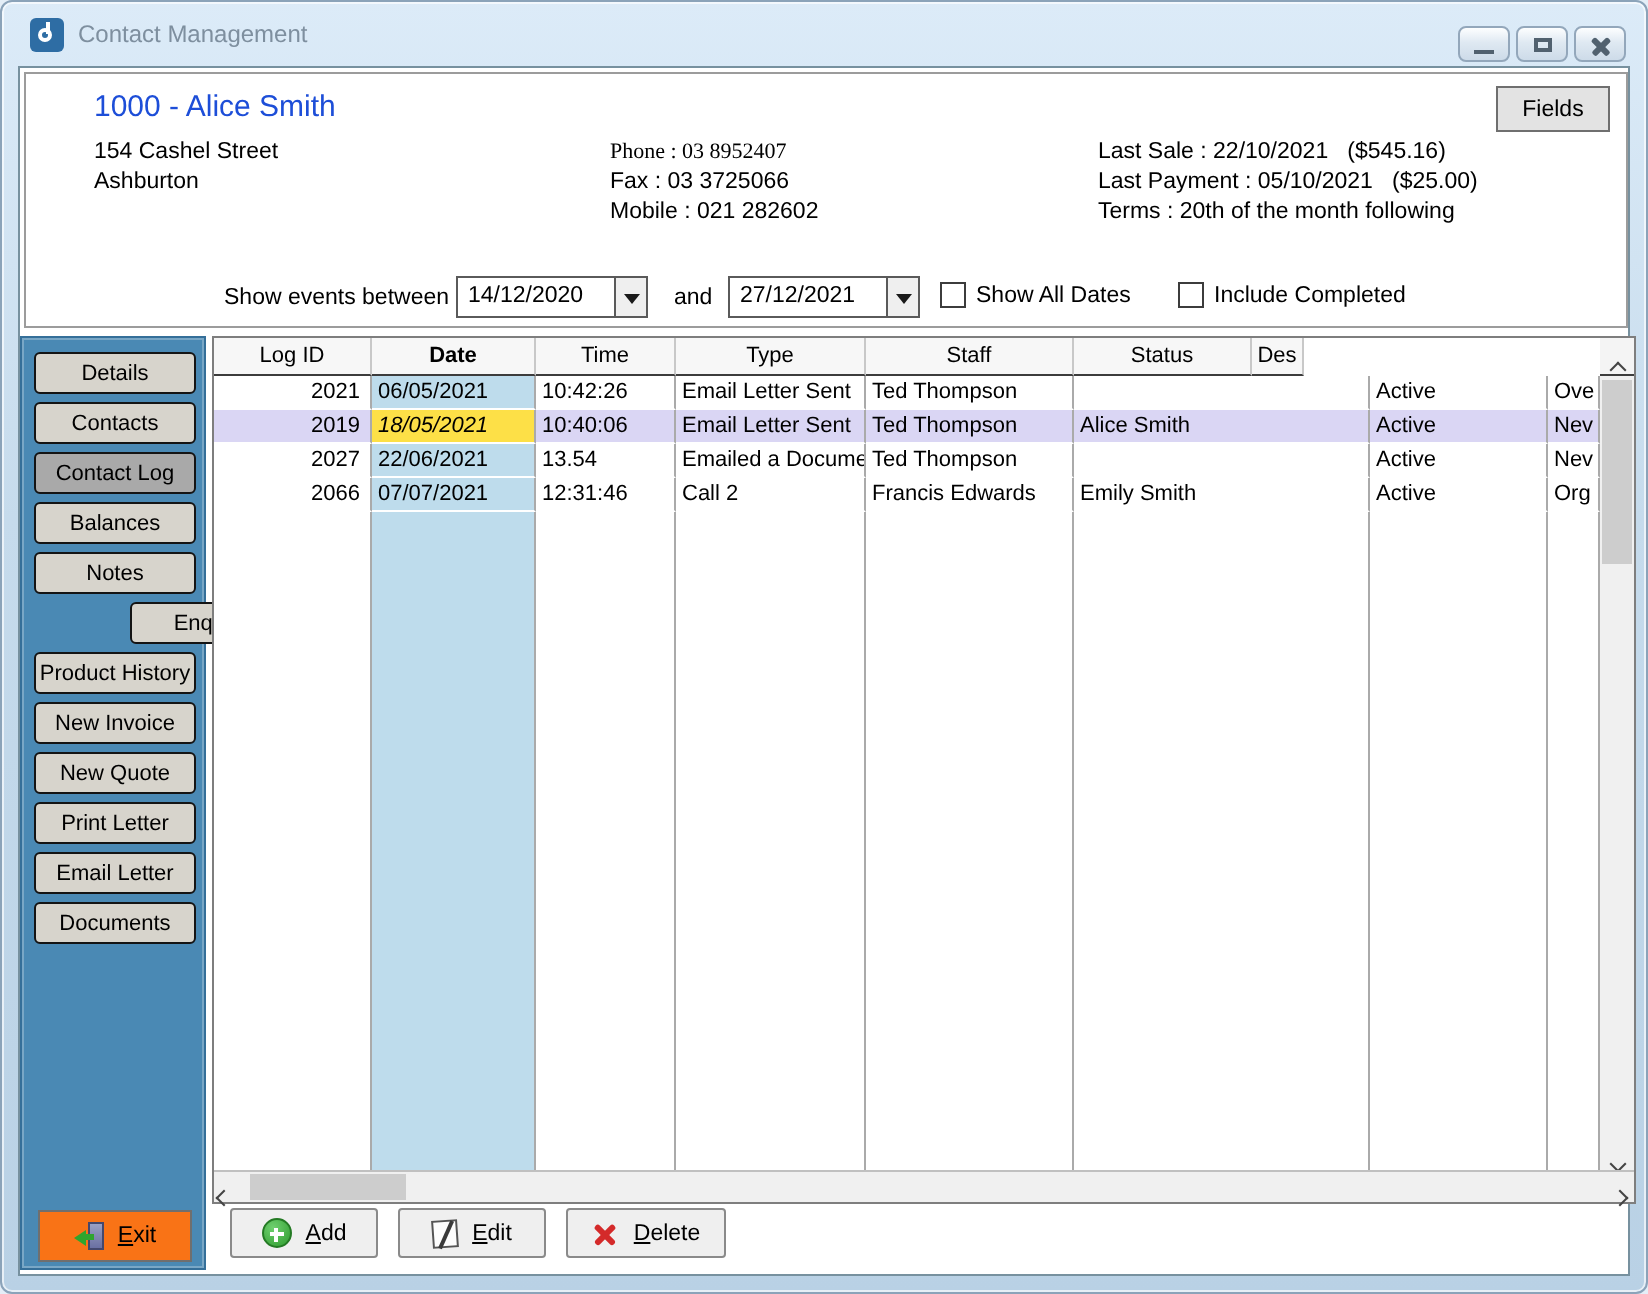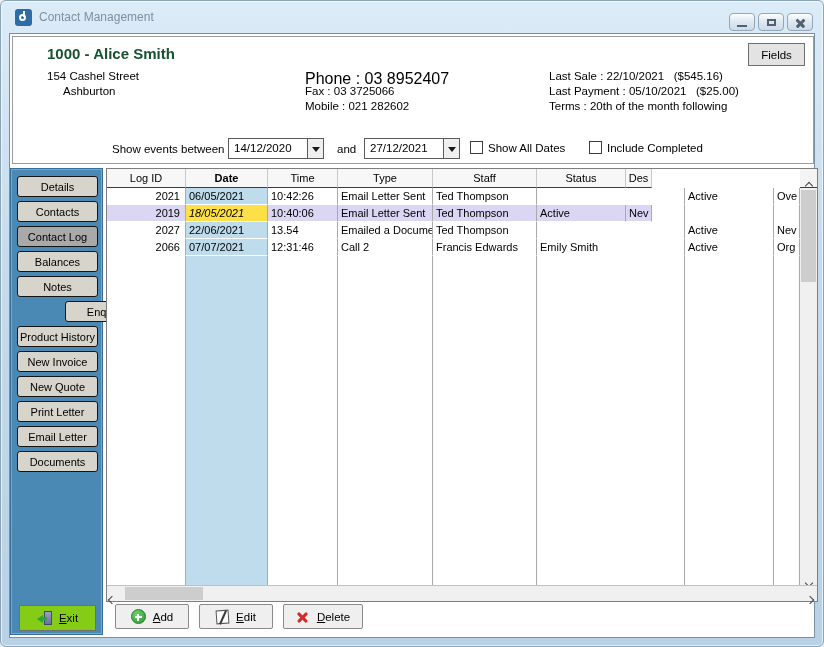--- a/index.html
+++ b/index.html
@@ -20,24 +20,24 @@
   .glyph-min { position:absolute; left:7px; top:11px; width:10px; height:2px; background:#51616f; }
   .glyph-res { position:absolute; left:8px; top:5px; width:9px; height:7px; border:2px solid #51616f; }
   .glyph-x1,.glyph-x2 { position:absolute; left:7px; top:8px; width:11px; height:2.5px; background:#51616f; border-radius:1px; }
   .glyph-x1 { transform:rotate(45deg); } .glyph-x2 { transform:rotate(-45deg); }
 
   
   .content { position:absolute; left:8px; right:8px; top:32px; bottom:8px; background:#fff; border:1px solid #77919f; }
 
   
   .header-box { position:absolute; left:2px; top:2px; width:802px; height:128px; border:1px solid #9c9c9c; background:#fff; }
-  .customer-title { position:absolute; left:34px; top:8px; font-size:15px; font-weight:bold; color:#14532d; }
+  .customer-title { position:absolute; left:34px; top:8px; font-size:15px; font-weight:normal; color:#1d4ed8; }
   .addr1 { position:absolute; left:34px; top:33px; font-size:11.5px; }
-  .addr2 { position:absolute; left:50px; top:48px; font-size:11.5px; }
-  .ph1 { position:absolute; left:292px; top:33px; font-size:16px; }
+  .addr2 { position:absolute; left:34px; top:48px; font-size:11.5px; }
+  .ph1 { position:absolute; left:292px; top:33px; font-size:11px;font-family:Liberation Serif, serif; }
   .ph2 { position:absolute; left:292px; top:48px; font-size:11.5px; }
   .ph3 { position:absolute; left:292px; top:63px; font-size:11.5px; }
   .fin { white-space:pre; font-size:11.5px; position:absolute; left:536px; }
   .fin1 { top:33px; } .fin2 { top:48px; } .fin3 { top:63px; }
   .fields-btn { position:absolute; right:8px; top:6px; width:57px; height:23px; background:#e3e3e3; border:1px solid #6f6f6f;
                 font-size:11.5px; display:flex; align-items:center; justify-content:center; }
 
   
   .filter-label { position:absolute; left:99px; top:106px; font-size:11.5px; }
   .combo { position:absolute; top:101px; width:96px; height:21px; border:1px solid #5a5a5a; background:#fff; display:flex; }
@@ -51,21 +51,21 @@
   .cb1 { left:457px; } .cb2 { left:576px; }
   .cb-label { position:absolute; top:105px; font-size:11.5px; }
   .cbl1 { left:475px; } .cbl2 { left:594px; }
 
   
   .sidebar { position:absolute; left:0; top:134px; width:93px; height:467px; background:#4a89b4;
              border:1px solid #356f99; box-shadow:inset 0 0 0 1px #79a7c6; }
   .side-btn { position:absolute; left:6px; width:81px; height:21px; background:#d7d4cc; border:1px solid #141414; border-radius:3px;
               font-size:11px; color:#000; display:flex; align-items:center; justify-content:center; white-space:nowrap; overflow:hidden; }
   .side-btn.active { background:#a9a9a9; }
-  .exit-btn { position:absolute; left:8px; top:436px; width:77px; height:26px; background:#84cc16; border:1px solid #6f6f6f;
+  .exit-btn { position:absolute; left:8px; top:436px; width:77px; height:26px; background:#f97316; border:1px solid #6f6f6f;
               display:flex; align-items:center; justify-content:center; gap:6px; font-size:11.5px; }
   .exit-icon { position:relative; width:16px; height:14px; }
   .exit-door { position:absolute; right:1px; top:0; width:8px; height:14px; background:linear-gradient(180deg,#9aa0c4,#6a70a2); border:1px solid #44486e; }
   .exit-arrow-head { position:absolute; left:0; top:3.5px; width:0; height:0;
                      border-top:4px solid transparent; border-bottom:4px solid transparent; border-right:6px solid #2ea52e; }
   .exit-arrow-stem { position:absolute; left:5px; top:6px; width:5px; height:3px; background:#2ea52e; }
 
   
   .table-panel { position:absolute; left:96px; top:134px; width:712px; height:434px; border:1px solid #7e7e7e; background:#fff; }
   .grid-header { position:absolute; left:0; top:0; height:19px; display:flex; }
@@ -220,20 +220,21 @@
             <div class="cell" style="width: 148px;"></div>
             <div class="cell" style="width: 89px;">Active</div>
             <div class="cell" style="width: 26px; text-align: right;">Ove</div>
           </div>
           <div class="grid-row selected" style="top: 17px;">
             <div class="cell num" style="width: 79px;">2019</div>
             <div class="cell date" style="width: 82px;">18/05/2021</div>
             <div class="cell" style="width: 70px;">10:40:06</div>
             <div class="cell" style="width: 95px;">Email Letter Sent</div>
             <div class="cell" style="width: 104px;">Ted Thompson</div>
+            <div class="cell" style="width: 148px;">Alice Smith</div>
             <div class="cell" style="width: 89px;">Active</div>
             <div class="cell" style="width: 26px;">Nev</div>
           </div>
           <div class="grid-row" style="top: 34px;">
             <div class="cell num" style="width: 79px;">2027</div>
             <div class="cell date" style="width: 82px;">22/06/2021</div>
             <div class="cell" style="width: 70px;">13.54</div>
             <div class="cell" style="width: 95px;">Emailed a Document</div>
             <div class="cell" style="width: 104px;">Ted Thompson</div>
             <div class="cell" style="width: 148px;"></div>

